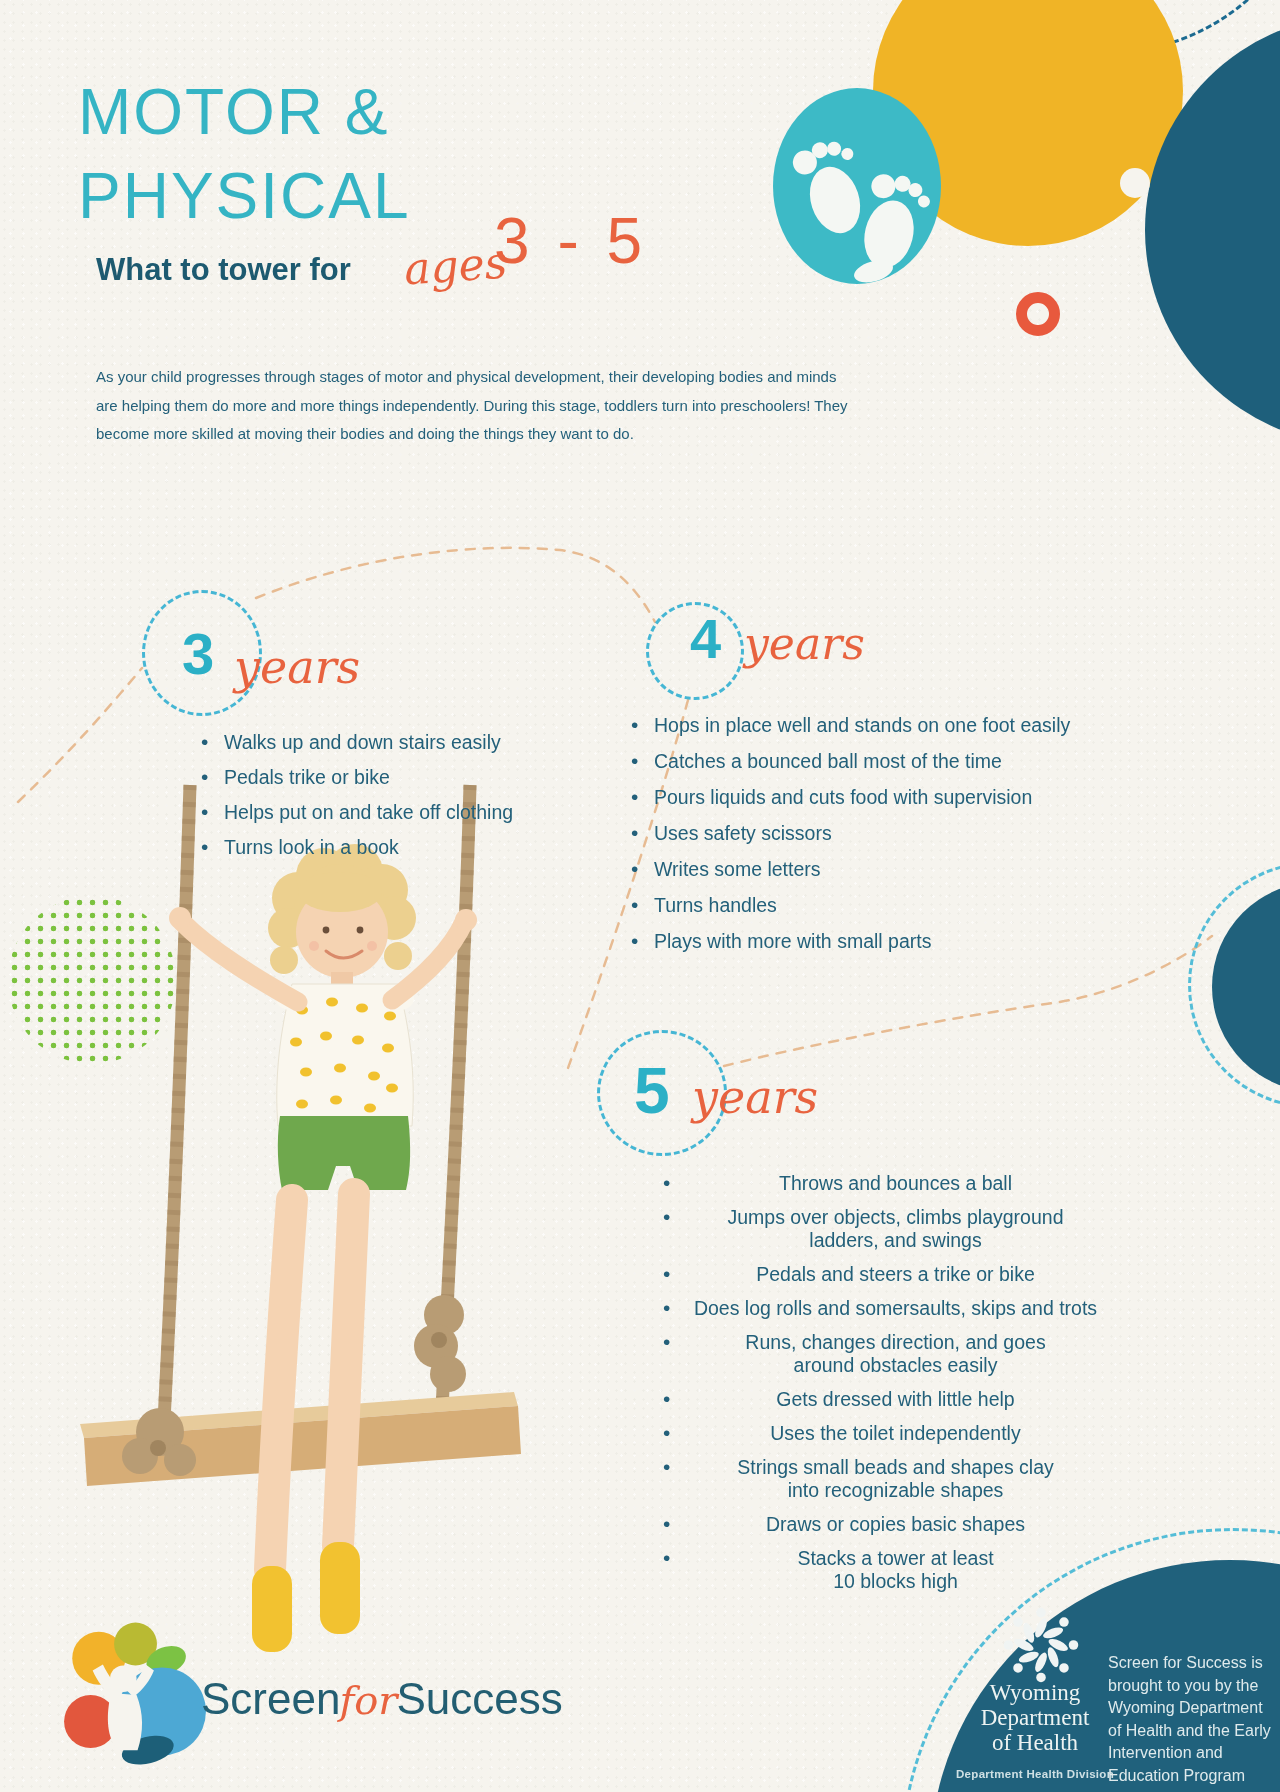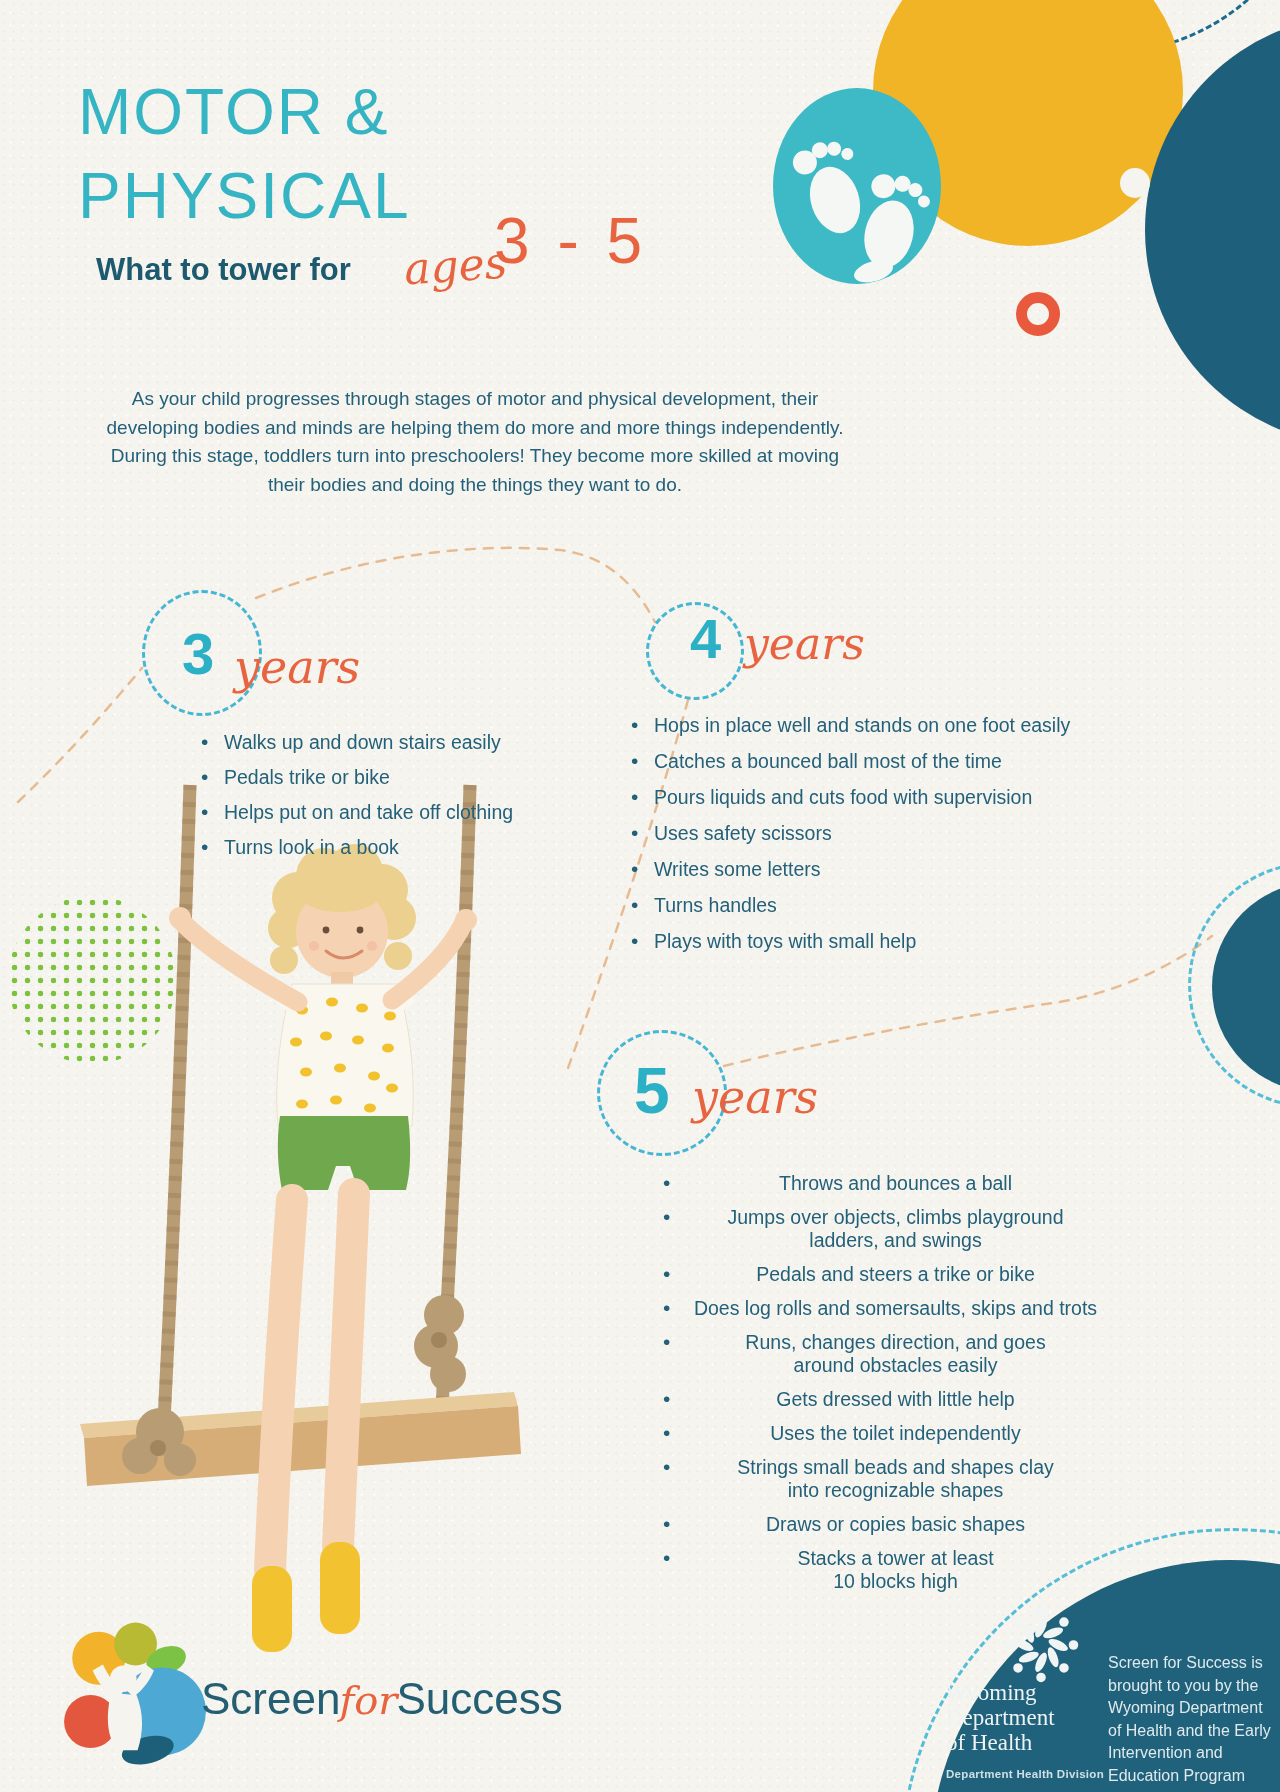--- a/index.html
+++ b/index.html
@@ -13,22 +13,22 @@
     font-family:"Liberation Sans",sans-serif;
   }
   .abs{position:absolute;}
   
   .title{left:78px;top:70px;font-size:64px;line-height:84px;letter-spacing:2px;
     color:#35b4c4;font-weight:400;z-index:3;}
   .subtitle{left:96px;top:252px;font-size:31px;font-weight:bold;color:#1d5a70;z-index:3;}
   .ages-word{left:404px;top:240px;font-size:44px;color:#e8633f;z-index:3;
     font-family:"DejaVu Serif",serif;font-style:italic;transform:rotate(-4deg);}
   .age-range{left:494px;top:204px;font-size:64px;letter-spacing:5px;color:#e8633f;z-index:3;}
-  .intro{left:96px;top:366px;width:758px;font-size:19px;line-height:28.5px;
-    color:#23607a;z-index:3;text-align:center;}
+  .intro{left:96px;top:348px;width:758px;font-size:15px;line-height:28.5px;
+    color:#23607a;z-index:3;}
   
   .circle{border-radius:50%;}
   .dash-navy{left:895px;top:-372px;width:420px;height:420px;border:3px dashed #1b6a90;z-index:1;}
   .yellow-circle{left:873px;top:-64px;width:310px;height:310px;background:#f0b426;z-index:1;}
   .navy-circle-tr{left:1145px;top:15px;width:430px;height:430px;background:#1e5f7b;z-index:1;}
   .white-dot{left:1120px;top:168px;width:30px;height:30px;background:#f6f4ee;z-index:2;}
   .orange-ring{left:1016px;top:292px;width:22px;height:22px;border:11px solid #e8593d;z-index:1;background:transparent;}
   .teal-feet-circle{left:773px;top:88px;width:168px;height:196px;background:#3dbac6;z-index:2;}
   .teal-feet-circle svg{width:100%;height:100%;}
   
@@ -62,21 +62,21 @@
   .list5 li{margin-bottom:11px;text-align:center;}
   
   .swing{left:40px;top:770px;width:520px;height:900px;z-index:2;}
   
   .brand-logo{left:60px;top:1616px;width:148px;height:156px;z-index:3;}
   .brand-text{left:201px;top:1674px;font-size:44px;color:#235e72;z-index:3;white-space:nowrap;}
   .brand-text .for{font-family:"DejaVu Serif",serif;font-style:italic;color:#e8633f;font-size:40px;margin:0 -1px;}
   .footer-dash{left:900px;top:1528px;width:660px;height:660px;border:3px dashed #54bdd7;z-index:2;}
   .footer-circle{left:930px;top:1560px;width:600px;height:600px;background:#20617c;z-index:2;}
   .seal{left:998px;top:1602px;width:86px;height:86px;z-index:3;}
-  .dept{left:946px;top:1680px;width:178px;text-align:left;z-index:3;
+  .dept{left:946px;top:1680px;width:178px;text-align:center;z-index:3;
     font-family:"Liberation Serif",serif;font-size:23px;line-height:25px;color:#edf3f2;}
   .dept .division{font-family:"Liberation Sans",sans-serif;font-size:11.5px;font-weight:bold;
     letter-spacing:.3px;margin-top:7px;color:#cfe0e4;}
   .credit{left:1108px;top:1652px;width:164px;font-size:16px;line-height:22.5px;color:#dfeaec;z-index:3;}
 </style>
 </head>
 <body>
 
 <div class="page">
 
@@ -142,21 +142,21 @@
   <div class="abs dash-circle c4"></div>
   <div class="abs age-num n4">4</div>
   <div class="abs years y4">years</div>
   <ul class="abs milestones list4">
     <li>Hops in place well and stands on one foot easily</li>
     <li>Catches a bounced ball most of the time</li>
     <li>Pours liquids and cuts food with supervision</li>
     <li>Uses safety scissors</li>
     <li>Writes some letters</li>
     <li>Turns handles</li>
-    <li>Plays with toys with small help</li>
+    <li>Plays with more with small parts</li>
   </ul>
 
   <div class="abs dash-circle c5"></div>
   <div class="abs age-num n5">5</div>
   <div class="abs years y5">years</div>
   <ul class="abs milestones list5">
     <li>Throws and bounces a ball</li>
     <li>Jumps over objects, climbs playground
 ladders, and swings</li>
     <li>Pedals and steers a trike or bike</li>

